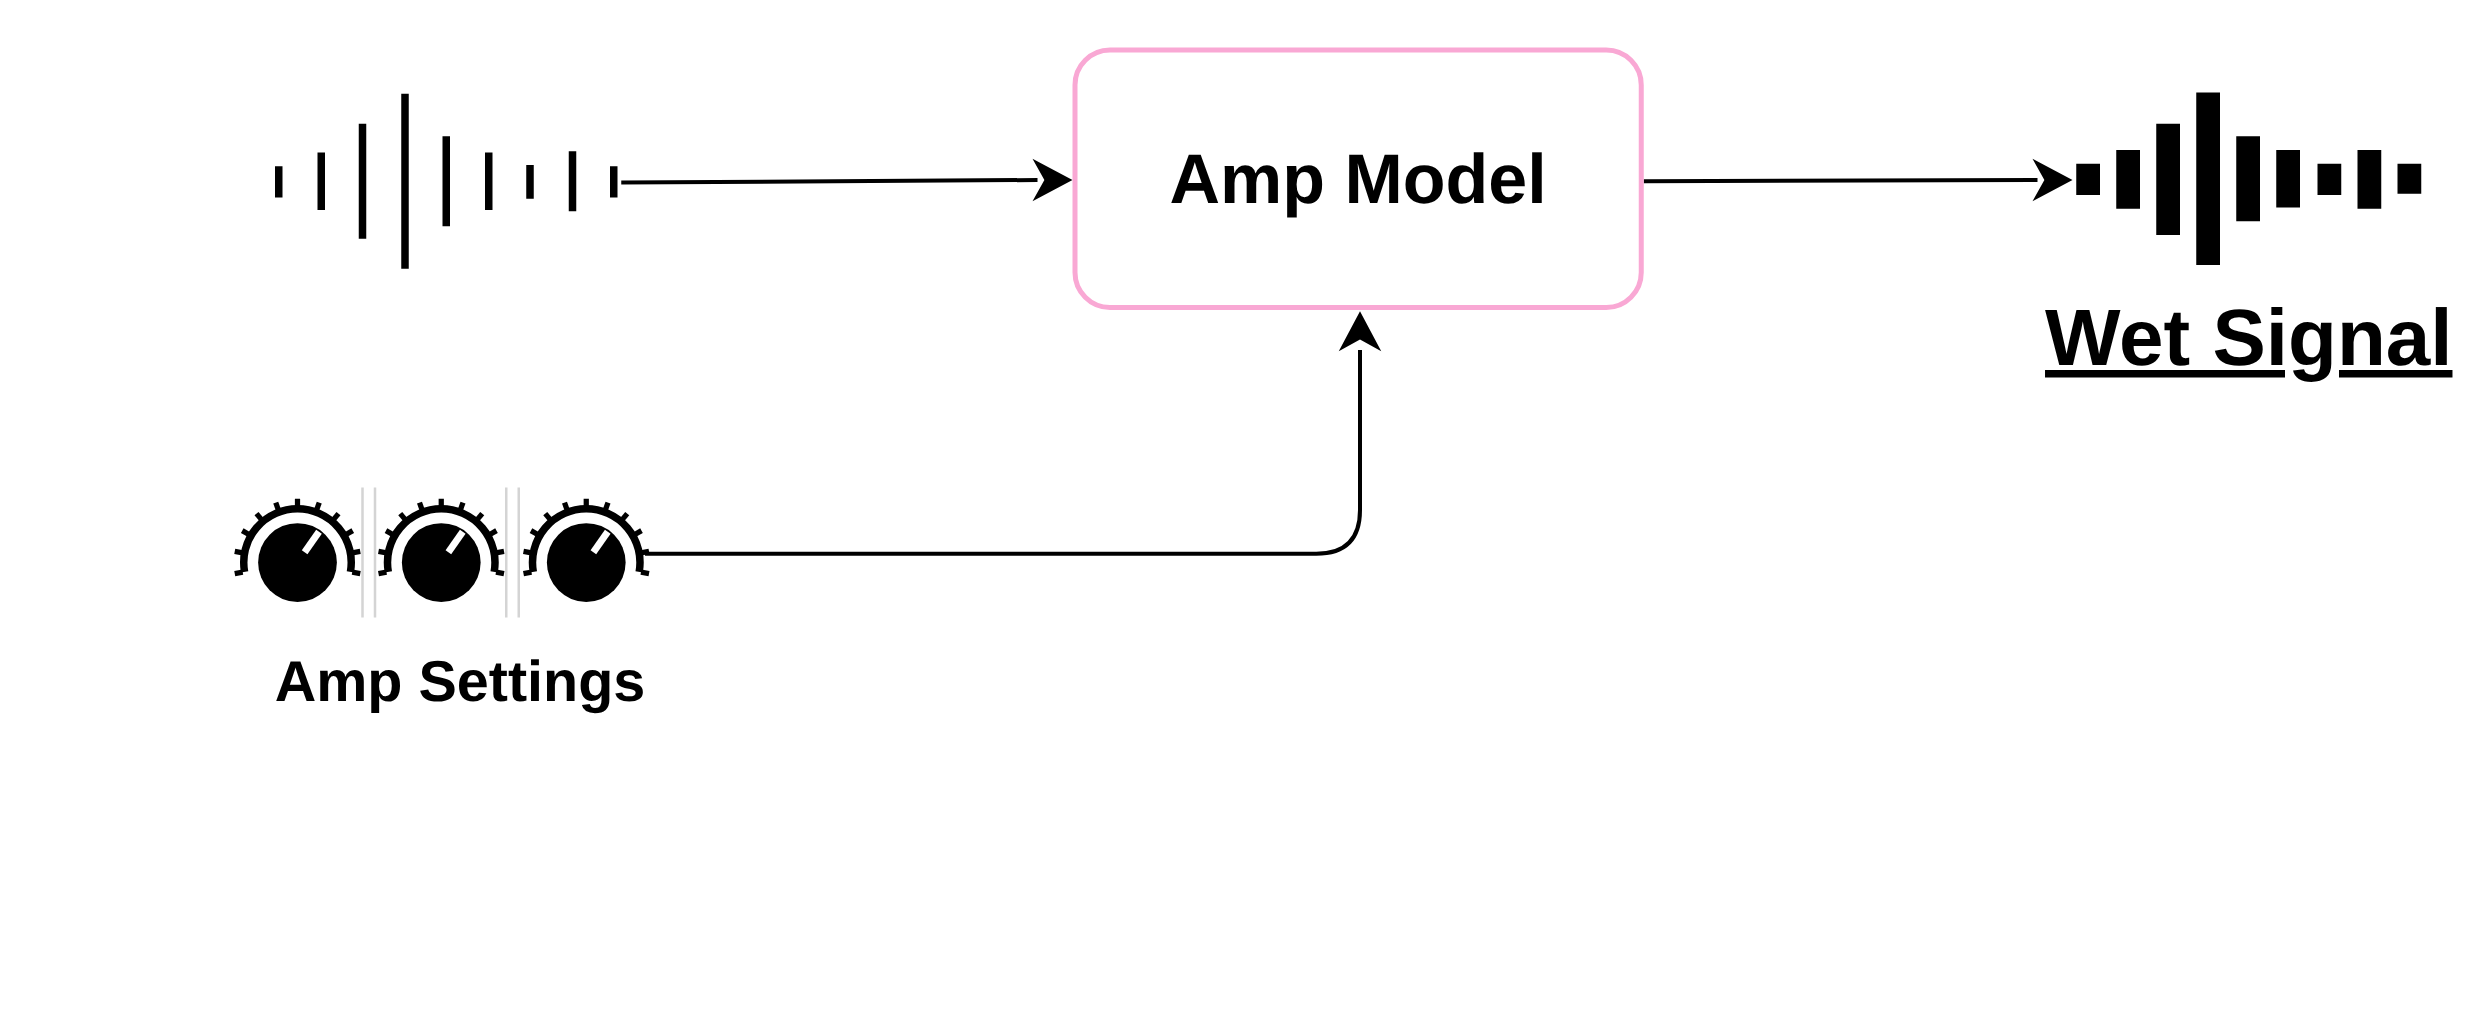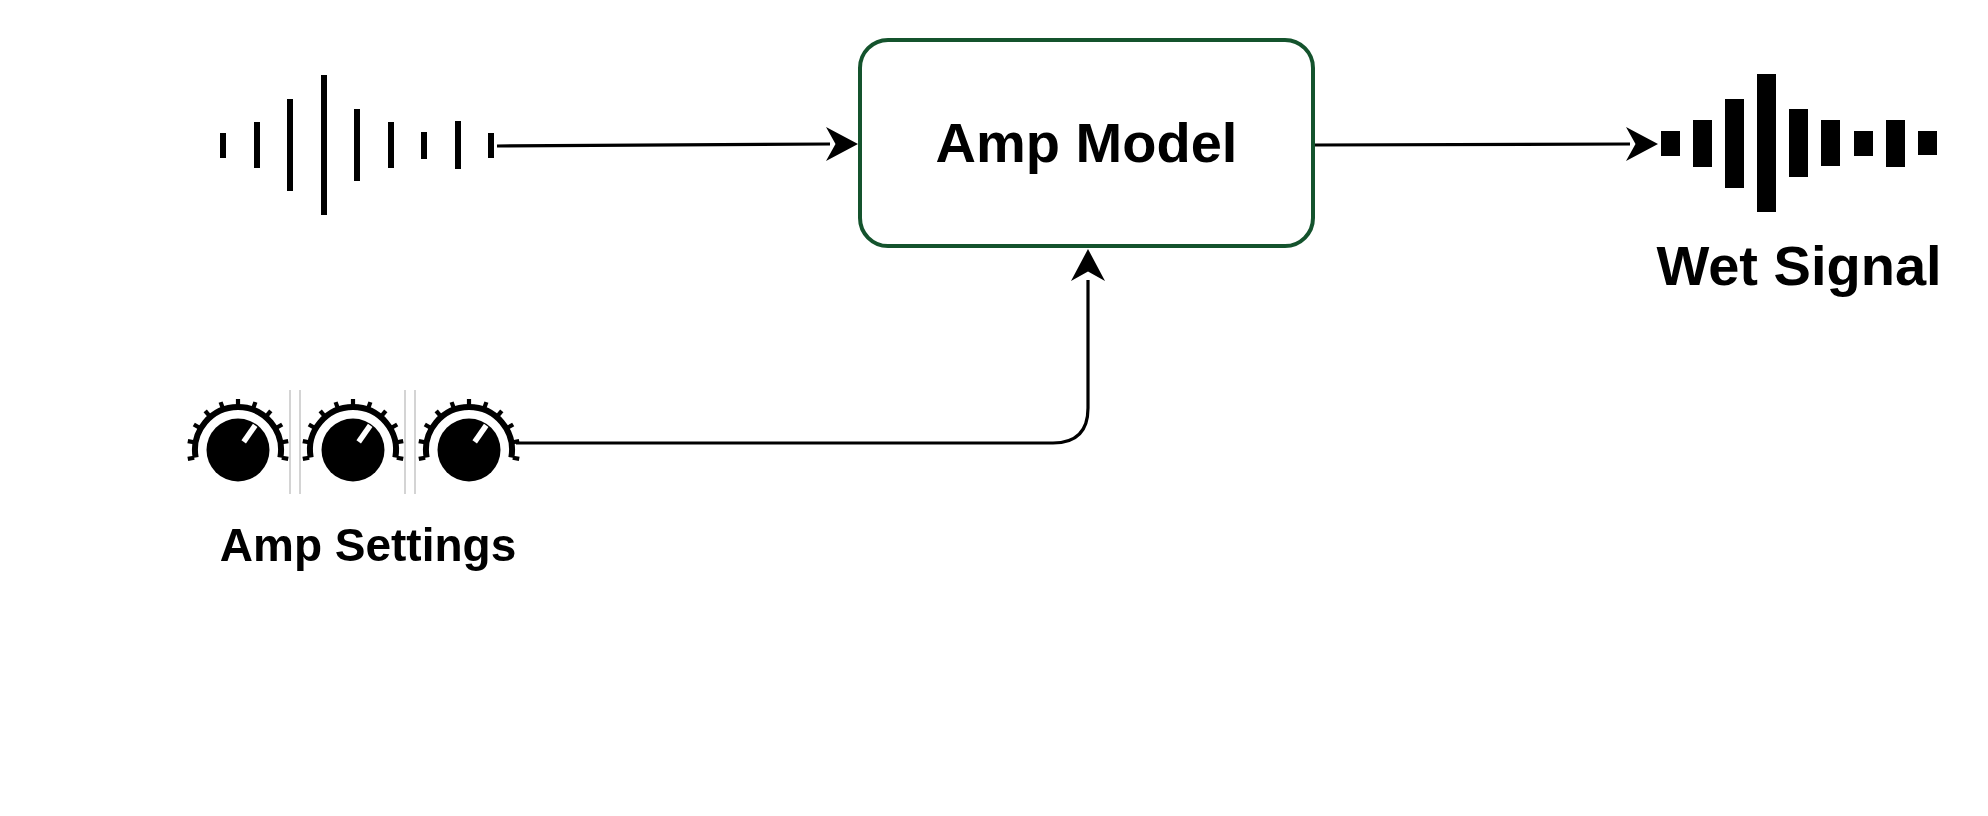--- a/index.html
+++ b/index.html
@@ -9,28 +9,28 @@
   }
   svg.edges{position:absolute;left:0;top:0;width:1988px;height:816px;}
   .wave{position:absolute;display:flex;align-items:center;}
   .wave .bar{flex:none;background:#000;}
   .input-wave{left:220px;top:75px;height:140px;gap:27.5px;}
   .input-wave .bar{width:6px;}
   .wet-wave{left:1661px;top:74px;height:138px;gap:13.1px;}
   .wet-wave .bar{width:19px;}
   .node-box{
     position:absolute;left:858px;top:38px;width:457px;height:210px;
-    box-sizing:border-box;border:4px solid #14532d;border-radius:30px;background:#fff;
+    box-sizing:border-box;border:4px solid #f9a8d4;border-radius:30px;background:#fff;
     display:flex;align-items:center;justify-content:center;
     font-size:56px;font-weight:700;line-height:1.15;
   }
   .lbl{position:absolute;transform:translateX(-50%);font-weight:700;
        line-height:1.15;white-space:nowrap;}
   .lbl-input{left:356px;top:241px;font-size:49px;}
-  .lbl-wet{left:1799px;top:234px;font-size:56px;}
+  .lbl-wet{left:1799px;top:234px;font-size:64px;text-decoration:underline;}
   .lbl-settings{left:336px;top:519px;font-size:46px;margin-left:32px;}
   .knob{position:absolute;width:100px;height:100px;top:392px;}
   .knob svg{overflow:visible;display:block;}
   .knob-1{left:188px;}
   .knob-2{left:303px;}
   .knob-3{left:419px;}
   .sep{position:absolute;width:2px;top:390px;height:104px;}
 </style>
 </head>
 <body>

